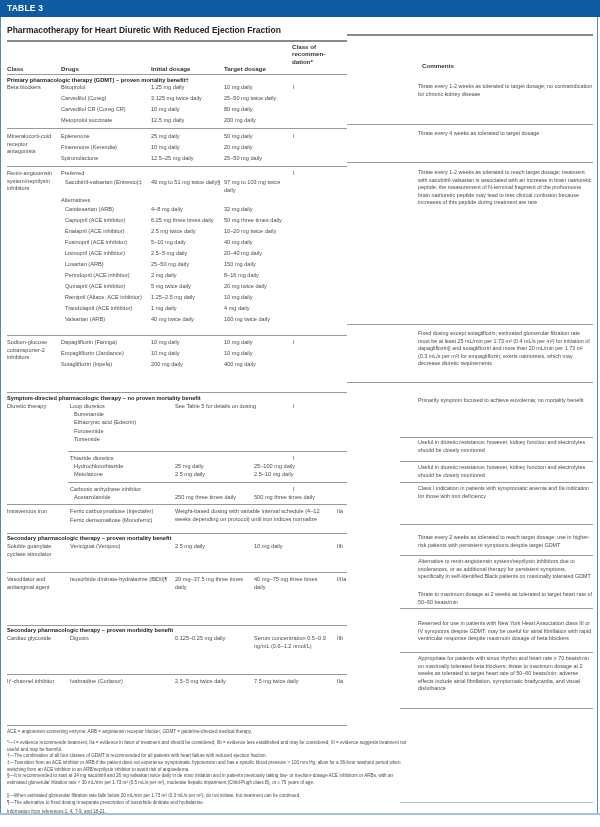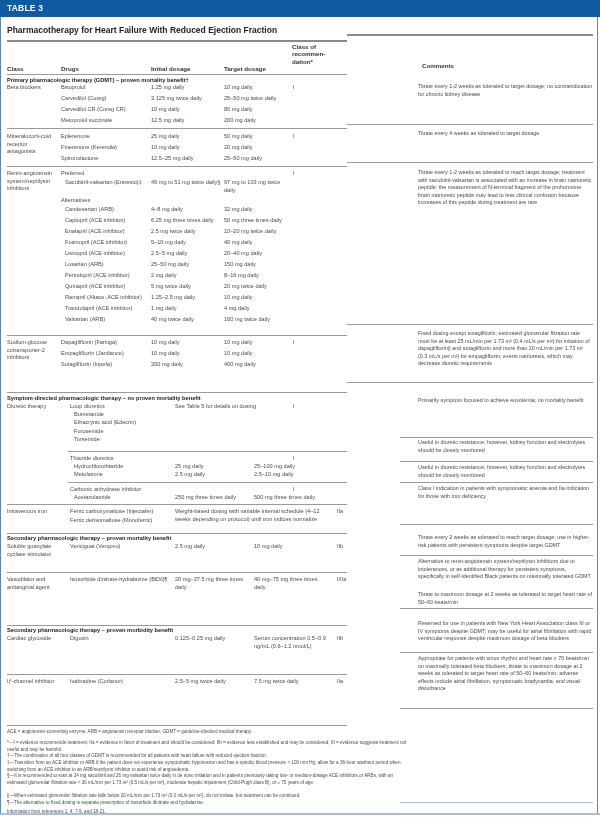--- a/index.html
+++ b/index.html
@@ -22,21 +22,21 @@
 </style>
 </head>
 <body>
 
 <div class="frame"></div>
 <div class="frame-bottom"></div>
 
 <div class="header-bar">
   <span class="lbl">TABLE 3</span>
 </div>
-<div class="title">Pharmacotherapy for Heart Failure With Reduced Ejection Fraction</div>
+<div class="title">Pharmacotherapy for Heart Diuretic With Reduced Ejection Fraction</div>
 <div class="hr thick" style="left:7px;top:40px;width:340px;"></div>
 <div class="hr thick" style="left:347px;top:34px;width:246px;"></div>
 
 <div class="th" style="left:7px;top:65px;">Class</div>
 <div class="th" style="left:61px;top:65px;">Drugs</div>
 <div class="th" style="left:151px;top:65px;">Initial dosage</div>
 <div class="th" style="left:224px;top:65px;">Target dosage</div>
 <div class="th" style="left:292px;top:43px;width:40px;">Class of recommen-dation*</div>
 <div class="th" style="left:422px;top:62px;">Comments</div>
 <div class="hr" style="left:7px;top:74px;width:340px;"></div>

